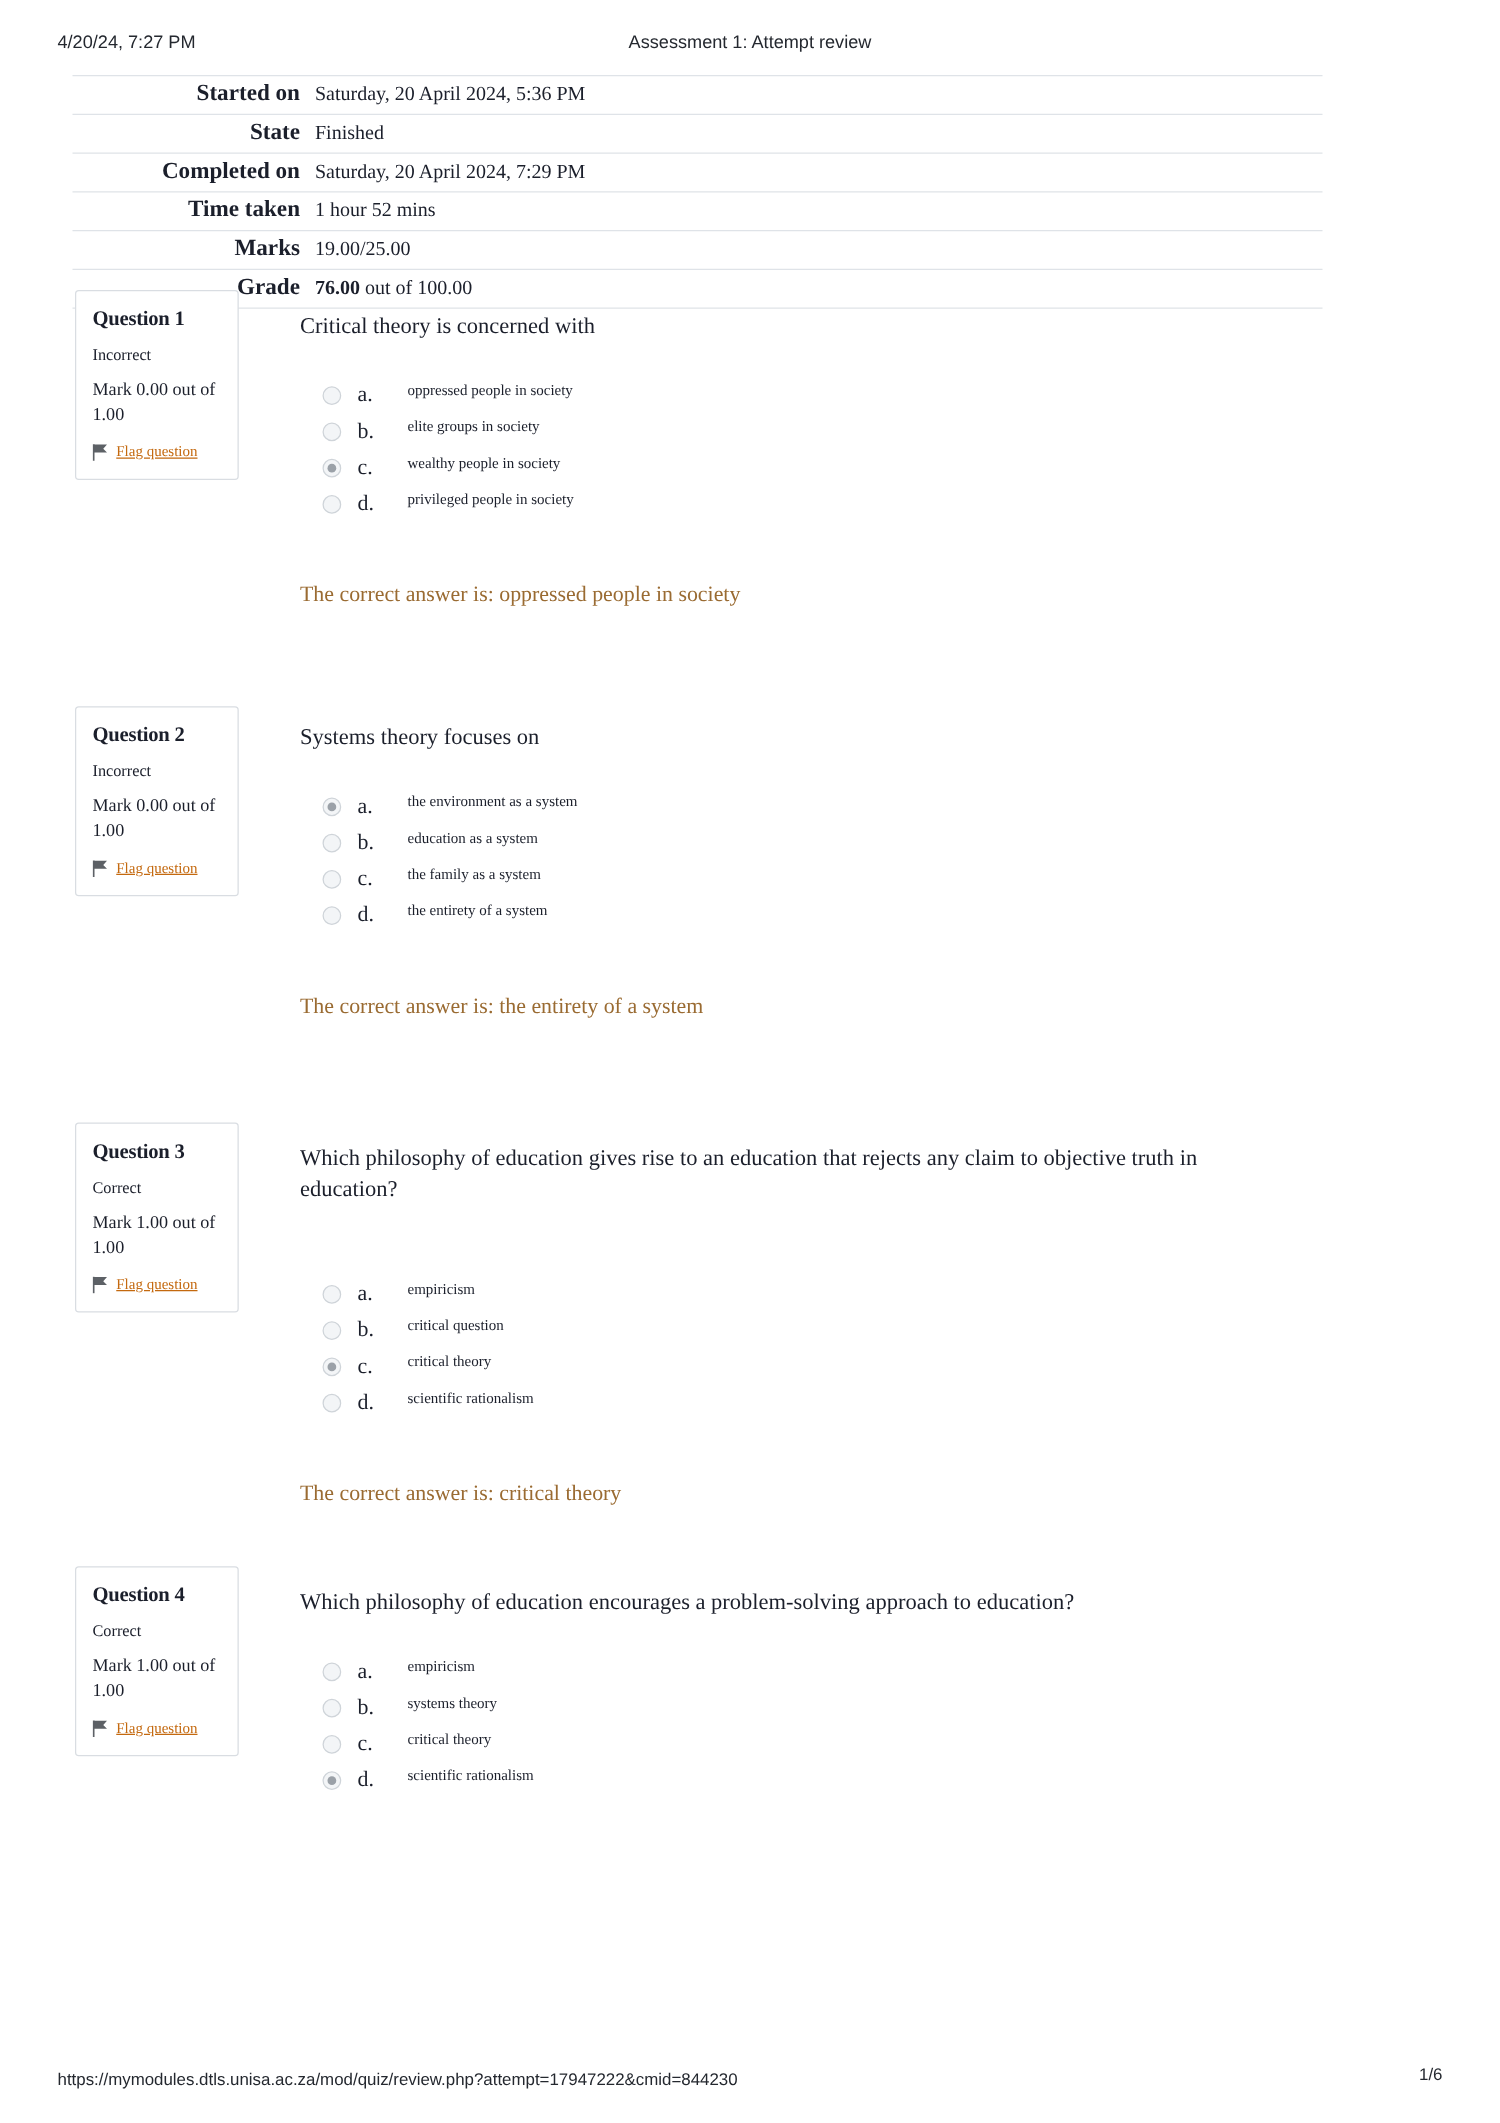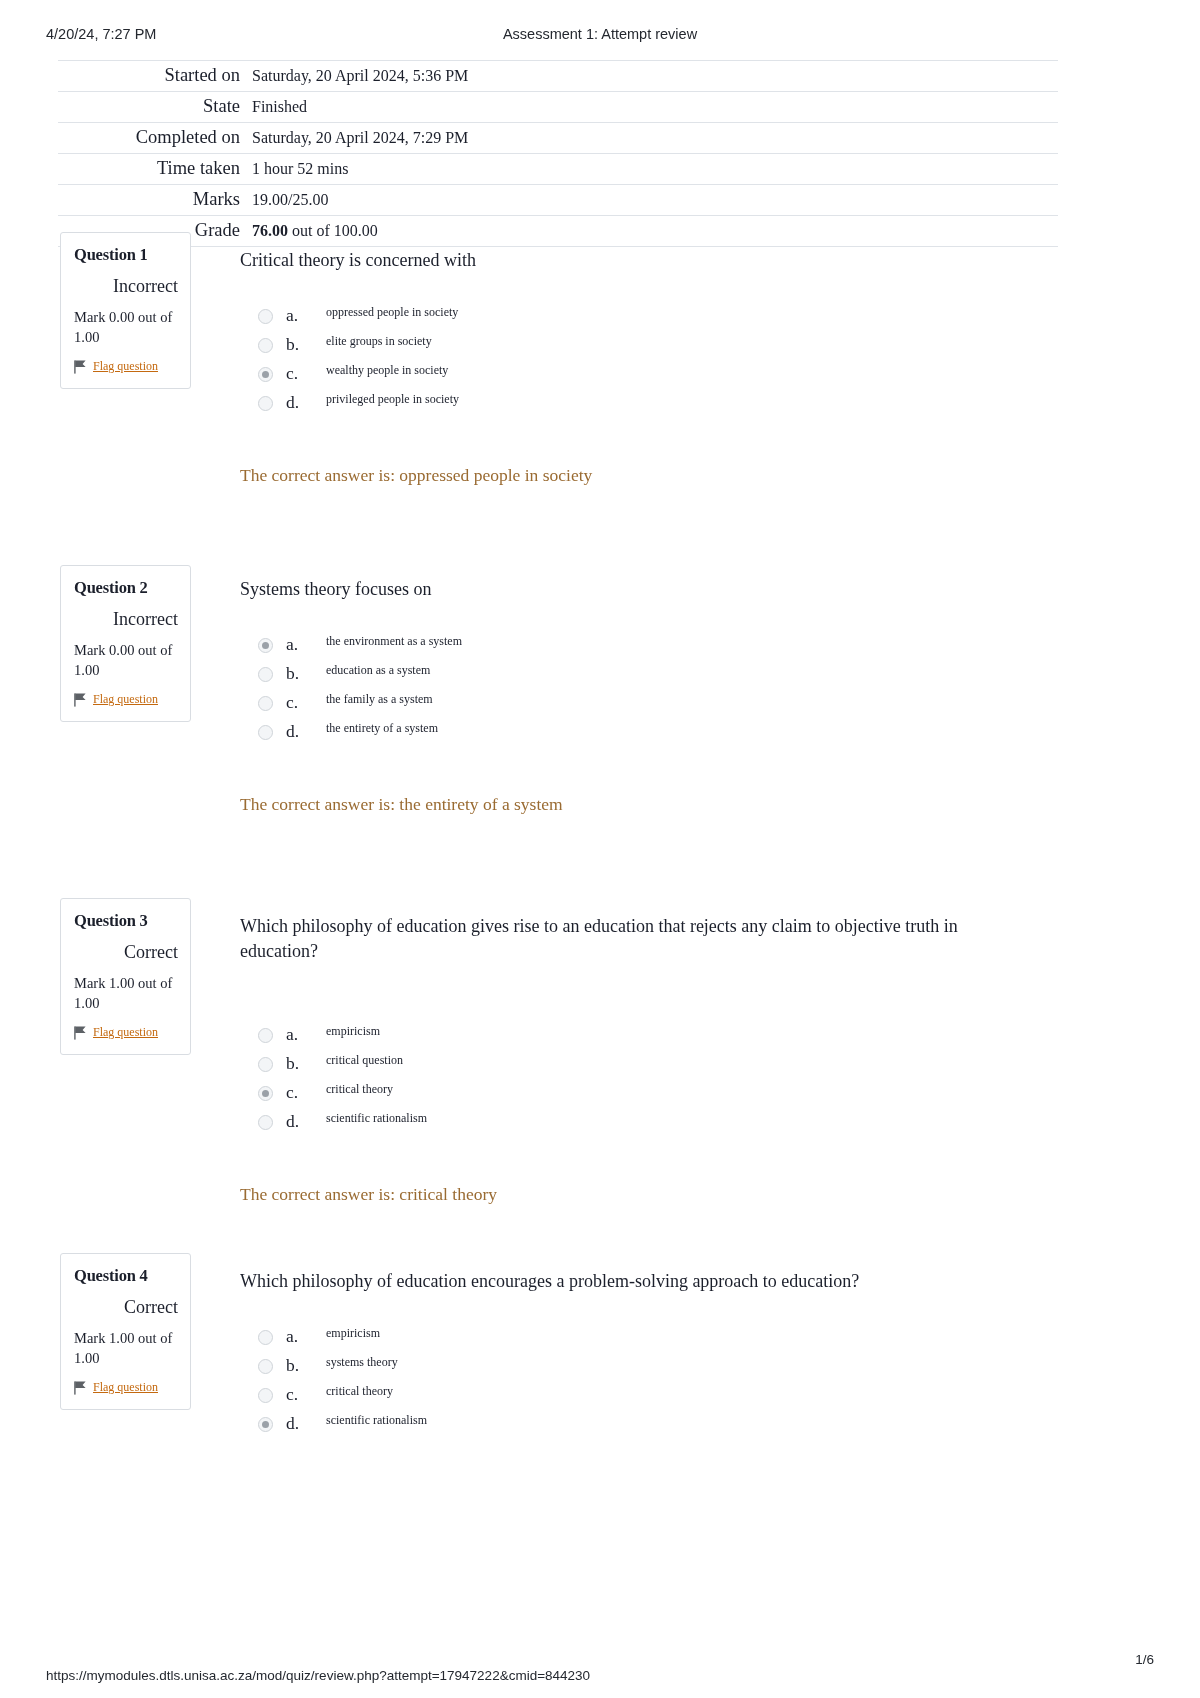--- a/index.html
+++ b/index.html
@@ -53,21 +53,21 @@
   .summary tr {
     border-top: 1px solid #dfe3e8;
   }
   .summary tr:last-child {
     border-bottom: 1px solid #dfe3e8;
   }
   .summary th {
     width: 182px;
     text-align: right;
     padding: 4px 12px 5px 0;
-    font-weight: normal;
+    font-weight: bold;
     font-size: 18.5px;
     white-space: nowrap;
     vertical-align: middle;
   }
   .summary td {
     text-align: left;
     padding: 4px 0 5px 0;
     font-size: 16px;
     white-space: nowrap;
     vertical-align: middle;
@@ -94,24 +94,23 @@
     padding: 12px 12px 14px 13px;
   }
   .qinfo .q-number {
     font-weight: bold;
     font-size: 16.5px;
     letter-spacing: -0.2px;
     margin: 0 0 11px 0;
     white-space: nowrap;
   }
   .qinfo .q-state {
-    font-size: 18px;
+    font-size: 13px;
     margin: 0 0 11px 0;
     white-space: nowrap;
-    text-align: right;
   }
   .qinfo .q-mark {
     font-size: 14.5px;
     line-height: 1.35;
     margin: 0 0 12px 0;
   }
   .qinfo .q-flag {
     display: flex;
     align-items: center;
     gap: 6px;
@@ -198,21 +197,21 @@
     left: 0;
     width: 1200px;
     height: 20px;
     font-family: "Liberation Sans", sans-serif;
     font-size: 13.5px;
     color: #24282f;
   }
   .print-footer .pf-url {
     position: absolute;
     left: 46px;
-    top: 16px;
+    top: 4px;
     white-space: nowrap;
   }
   .print-footer .pf-page {
     position: absolute;
     right: 46px;
     top: 0;
     white-space: nowrap;
   }
 </style>
 </head>

